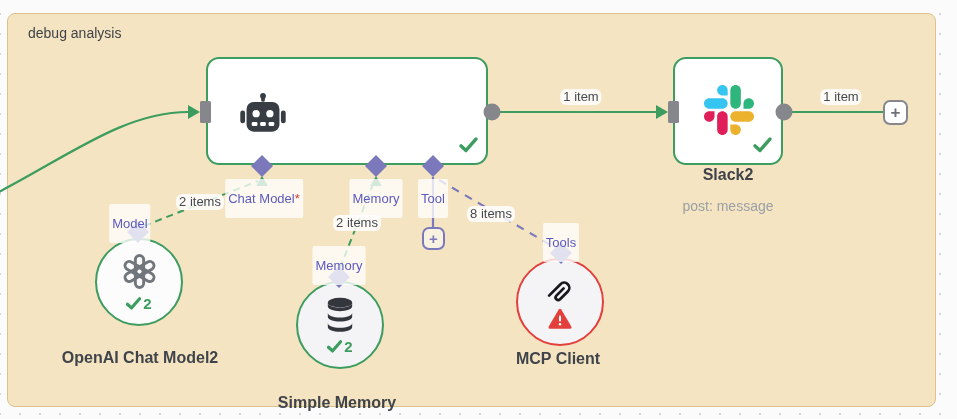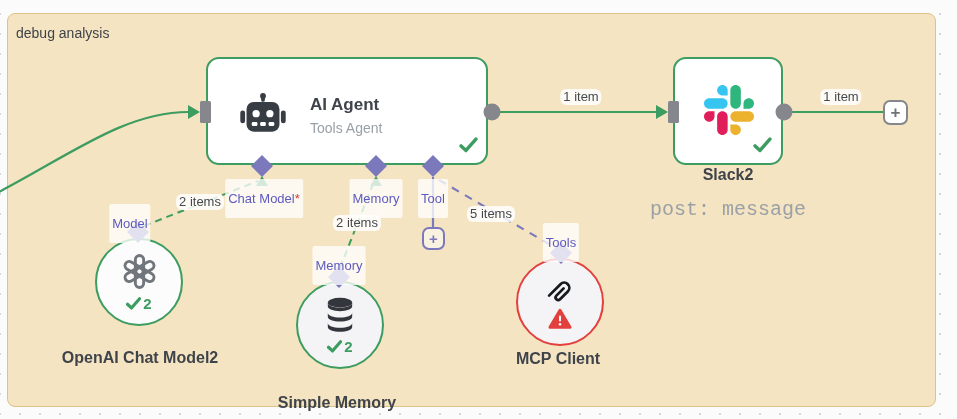--- a/index.html
+++ b/index.html
@@ -7,21 +7,21 @@
     position:relative;width:957px;height:419px;overflow:hidden;
     background-color:#fbfbfc;
     background-image:radial-gradient(circle,#d7d7db 1.1px,transparent 1.4px);
     background-size:20px 20px;background-position:10px 4px;
     font-family:"Liberation Sans",sans-serif;
   }
   .note{
     position:absolute;left:7px;top:13px;width:929px;height:394px;
     background:#f5e4c1;border:1px solid #ddc28a;border-radius:8px;box-sizing:border-box;
   }
-  .note-title{position:absolute;left:8px;top:11px;font-size:14px;color:#3f4349;}
+  .note-title{position:absolute;left:20px;top:11px;font-size:14px;color:#3f4349;}
   .svg-layer{position:absolute;left:0;top:0;width:957px;height:419px;pointer-events:none;}
   .node-rect{
     position:absolute;background:#fff;border:2px solid #3d9c5f;border-radius:13px;box-sizing:border-box;
   }
   .ai-agent{left:206px;top:57px;width:282px;height:108px;}
   .slack-node{left:673px;top:57px;width:110px;height:108px;}
   .agent-icon{position:absolute;left:30px;top:32px;}
   .agent-text{position:absolute;left:102px;top:36px;}
   .agent-title{font-size:17px;font-weight:600;color:#3f444b;}
   .agent-subtitle{font-size:14px;color:#9aa0a6;margin-top:5px;}
@@ -36,21 +36,21 @@
   .memory-node{left:296px;top:281px;}
   .mcp-node{left:516px;top:258px;border-color:#e2403d;padding-top:6px;}
   .run-badge{display:flex;align-items:center;gap:2px;margin-top:1px;}
   .run-count{font-size:15px;font-weight:700;color:#3d9c5f;}
   .below-title{
     position:absolute;transform:translateX(-50%);white-space:nowrap;
     font-size:16px;font-weight:600;color:#3f444b;
   }
   .below-sub{
     position:absolute;transform:translateX(-50%);white-space:nowrap;
-    font-size:20px;color:#9aa0a6;font-family:Liberation Mono, monospace;
+    font-size:14px;color:#9aa0a6;
   }
   .port-label{
     position:absolute;transform:translateX(-50%);white-space:nowrap;
     font-size:13px;line-height:15px;color:#5d5abf;
     background:rgba(255,255,255,0.78);padding:12px 3px;border-radius:2px;
   }
   .req{color:#d23a3a;}
   .item-label{
     position:absolute;transform:translateX(-50%);white-space:nowrap;
     font-size:13px;line-height:16px;color:#45494e;
@@ -85,24 +85,20 @@
         </g>
         <circle cx="8.7" cy="10.9" r="1.75" fill="#fff"></circle>
         <circle cx="15.3" cy="10.9" r="1.75" fill="#fff"></circle>
         <g fill="#fff">
           <rect x="6.6" y="14.9" width="2.7" height="1.9" rx="0.6"></rect>
           <rect x="10.65" y="14.9" width="2.7" height="1.9" rx="0.6"></rect>
           <rect x="14.7" y="14.9" width="2.7" height="1.9" rx="0.6"></rect>
         </g>
       </svg>
     </span>
-    <div class="agent-text">
-      <div class="agent-title">AI Agent</div>
-      <div class="agent-subtitle">Tools Agent</div>
-    </div>
     <span class="corner-check" style="right:8px;bottom:6px;">
       <svg width="19" height="16" viewBox="0 0 16 14">
           <path d="M1.5,7.8 L5.8,11.8 L14.5,1.8" stroke="#3d9c5f" stroke-width="3" fill="none" stroke-linecap="round" stroke-linejoin="round"></path>
         </svg>
     </span>
   </div>
 
   <div class="node-rect slack-node">
     <span class="slack-icon">
       <svg width="50" height="50" viewBox="0 0 122.8 122.8">
@@ -221,18 +217,18 @@
   <div class="port-label" style="left:376px;top:179px;">Memory</div>
   <div class="port-label" style="left:433px;top:179px;">Tool</div>
   <div class="port-label" style="left:130px;top:204px;">Model</div>
   <div class="port-label" style="left:339px;top:246px;">Memory</div>
   <div class="port-label" style="left:561px;top:223px;">Tools</div>
 
   <div class="item-label" style="left:581px;top:89px;">1 item</div>
   <div class="item-label" style="left:841px;top:89px;">1 item</div>
   <div class="item-label" style="left:200px;top:194px;">2 items</div>
   <div class="item-label" style="left:357px;top:215px;">2 items</div>
-  <div class="item-label" style="left:491px;top:206px;">5 items</div>
+  <div class="item-label" style="left:491px;top:206px;">8 items</div>
 
   <div class="plus-btn plus-gray">+</div>
   <div class="plus-btn plus-purple">+</div>
 
 </div>
 
 </body></html>

